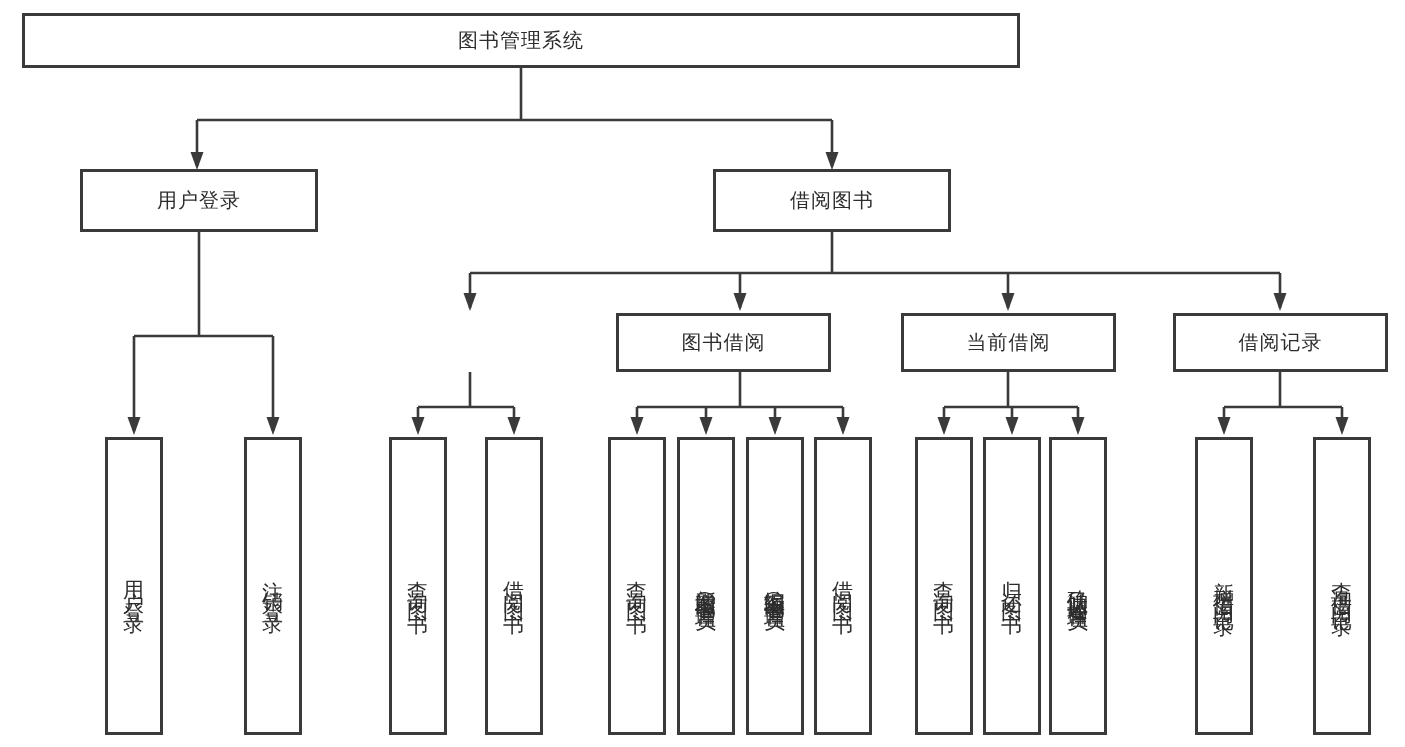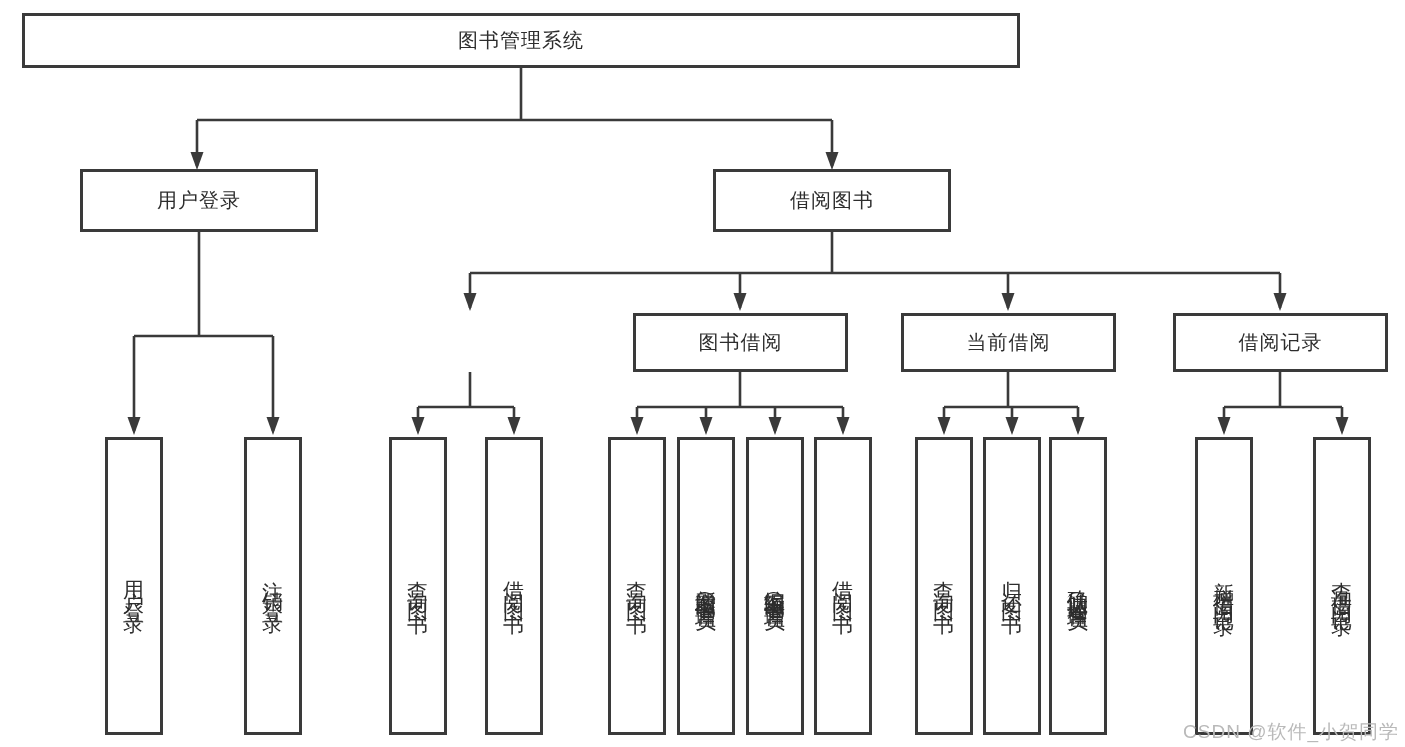--- a/index.html
+++ b/index.html
@@ -119,21 +119,21 @@
     <span>图书管理系统</span>
   </div>
 
   <div class="node lvl2 h-node" style="left:80px;">
     <span>用户登录</span>
   </div>
   <div class="node lvl2 h-node" style="left:713px;">
     <span>借阅图书</span>
   </div>
 
-  <div class="node lvl3 h-node" style="left:633px;">
+  <div class="node lvl3 h-node" style="left:616px;">
     <span>图书借阅</span>
   </div>
   <div class="node lvl3 h-node" style="left:1173px;">
     <span>借阅记录</span>
   </div>
   <div class="node lvl3 h-node" style="left:901px;">
     <span>当前借阅</span>
   </div>
 
   <div class="node leaf ls-s" style="left:105px;">
@@ -173,15 +173,14 @@
     <span>确认归还（管理员）</span>
   </div>
 
   <div class="node leaf ls-m" style="left:1195px;">
     <span>新增借阅记录</span>
   </div>
   <div class="node leaf ls-m" style="left:1313px;">
     <span>查询借阅记录</span>
   </div>
 
-  <div class="watermark">CSDN @软件_小贺同学</div>
 
 </div>
 
 </body></html>

